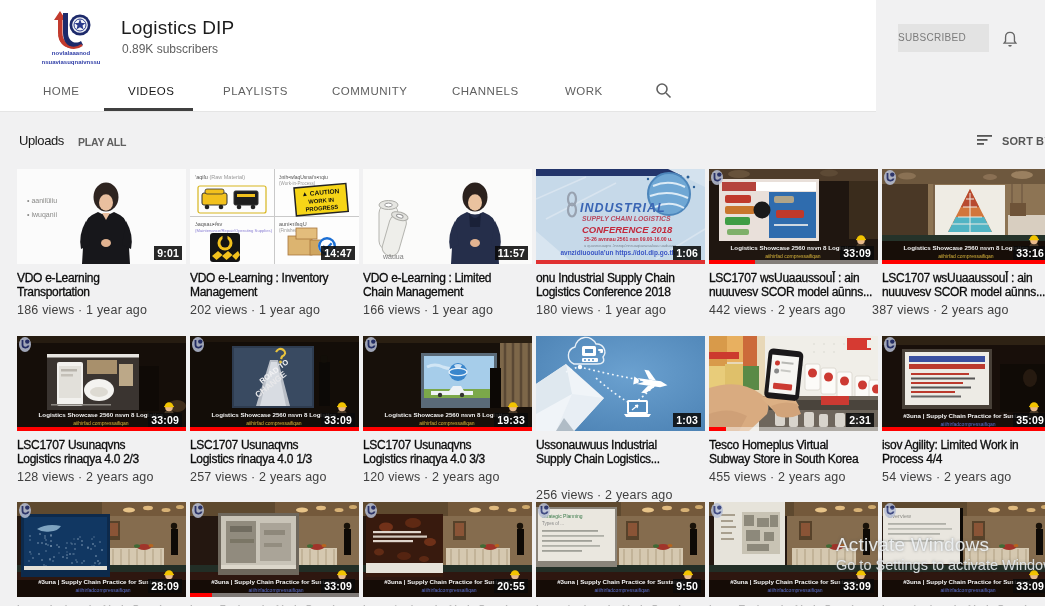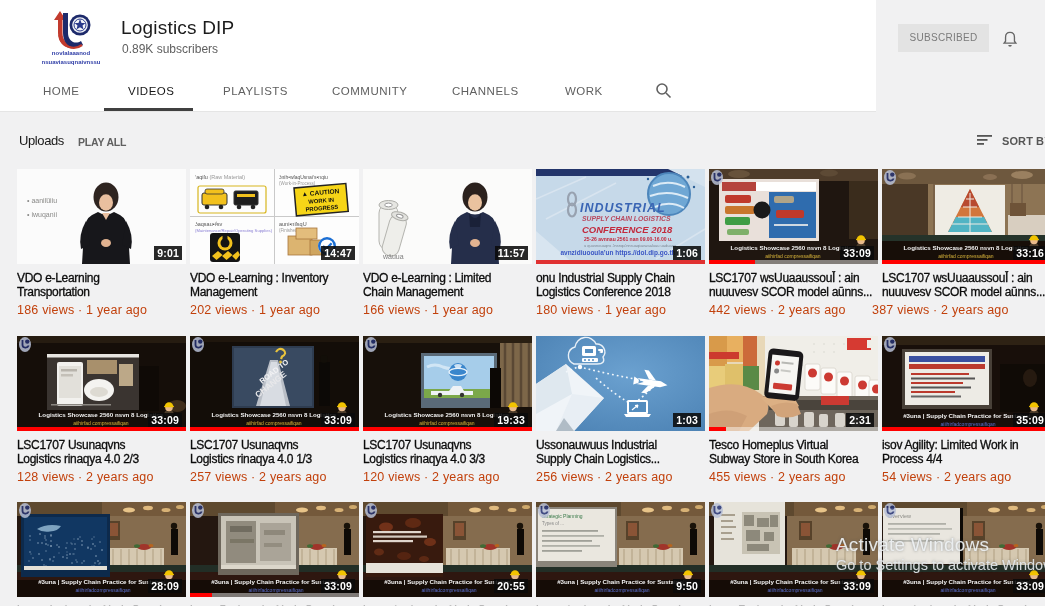--- a/index.html
+++ b/index.html
@@ -1,30 +1,30 @@
 <!DOCTYPE html>
 <html><head><meta charset="utf-8"><style>
 *{margin:0;padding:0;box-sizing:border-box}
 html,body{width:1045px;height:606px;overflow:hidden;background:#f1f1f2;font-family:"Liberation Sans",sans-serif;position:relative}
 .abs{position:absolute}
 #hdr{position:absolute;left:0;top:0;width:876px;height:112px;background:#fff;border-bottom:1px solid #e5e5e5}
 #chname{position:absolute;left:121px;top:17px;font-size:19px;line-height:22px;color:#1b1b1b;letter-spacing:.2px}
 #subc{position:absolute;left:122px;top:42px;font-size:12px;color:#606060}
-#subbtn{position:absolute;left:898px;top:24px;width:91px;height:28px;background:#e3e3e3;color:#7b7b7b;font-size:10px;letter-spacing:.3px;text-align:center;line-height:28px}
+#subbtn{position:absolute;left:898px;top:24px;width:91px;height:28px;background:#e3e3e3;color:#7b7b7b;font-size:10px;letter-spacing:.3px;text-align:left;line-height:28px}
 .tab{position:absolute;top:85px;font-size:11.5px;font-weight:normal;letter-spacing:.5px;color:#606060}
 .tab.on{color:#161616}
 #tabline{position:absolute;left:104px;top:108px;width:89px;height:3px;background:#404040}
 #uploads{position:absolute;left:19px;top:133px;font-size:13px;letter-spacing:-.4px;color:#181818}
 #playall{position:absolute;left:78px;top:135.5px;font-size:10.5px;font-weight:bold;letter-spacing:-.2px;color:#606060}
 #sortby{position:absolute;left:1002px;top:135px;font-size:11px;font-weight:bold;letter-spacing:.1px;color:#565656;white-space:nowrap}
 .t{position:absolute;width:169px;height:95px;overflow:hidden;background:#222}
 .t svg{position:absolute;left:0;top:0}
 .d{position:absolute;right:4px;bottom:4px;background:rgba(10,10,10,.88);color:#fff;font-size:10.5px;font-weight:bold;padding:1px 3px;letter-spacing:.2px}
 .ti{position:absolute;width:170px;overflow:hidden;font-size:12px;color:#0c0c0c;line-height:14px;letter-spacing:-.3px;white-space:nowrap;-webkit-text-stroke:.3px #0c0c0c}
-.vw{position:absolute;font-size:12.5px;letter-spacing:.2px;color:#c2410c;white-space:nowrap}
+.vw{position:absolute;font-size:12.5px;letter-spacing:.2px;color:#404040;white-space:nowrap}
 .pbar{position:absolute;left:0;bottom:0;height:4px}
 #wm1{position:absolute;left:836px;top:534px;font-size:19px;color:rgba(238,241,243,.93);white-space:nowrap;letter-spacing:.2px;text-shadow:0 0 3px rgba(70,75,80,.55)}
 #wm2{position:absolute;left:836px;top:557px;font-size:14.5px;color:rgba(228,232,235,.92);white-space:nowrap;text-shadow:0 0 3px rgba(70,75,80,.5)}
 </style></head><body>
 <div id="hdr">
 <svg class="abs" style="left:42px;top:5px" width="58" height="62" viewBox="0 0 58 62">
   <path d="M12 15 L18 6 L24 15 L20.5 15 L20.5 28 C20.5 36 26 40 32 39 L32 43 C23 44 16 38 16 28 L16 15 Z" fill="#c23b2e"></path>
   <path d="M21 8 L26 8 L26 28 C26 36 33 40 39 36 L41 40 C32 46 21 41 21 28 Z" fill="#1d2a6b"></path>
   <path d="M17.5 30 C19 42 32 46 40 40" fill="none" stroke="#c23b2e" stroke-width="2.2"></path>
   <circle cx="38" cy="20" r="10.5" fill="#1d2a6b"></circle>
@@ -445,21 +445,21 @@
         <rect x="3" y="0" width="21" height="14" rx="1.5" fill="#fff"></rect>
         <rect x="5" y="2" width="17" height="10" fill="#548dbf"></rect>
         <path d="M8 10 L14 5 M14 5 l-1 3 m1 -3 l-3 .5" stroke="#fff" stroke-width="1.2" fill="none"></path>
         <path d="M0 14 L27 14 L25 17 L2 17 Z" fill="#fff"></path>
       </g>
     </svg>
     <b class="d">1:03</b>
   </div>
 <div class="ti" style="left:536px;top:438px">Ussonauwuus Industrial</div>
 <div class="ti" style="left:536px;top:452px">Supply Chain Logistics...</div>
-<div class="vw" style="left:536px;top:470px">256 views · 2 years ago</div>
+<div class="vw" style="left:536px;top:488px">256 views · 2 years ago</div>
 <div class="t" style="left:709px;top:336px">
     <svg width="169" height="95" viewBox="0 0 169 95">
       <rect width="169" height="95" fill="#e6e2da"></rect>
       <rect x="0" y="0" width="56" height="62" fill="#e8d8b8"></rect>
       <rect x="0" y="0" width="18" height="30" fill="#d89a4a"></rect>
       <rect x="18" y="0" width="16" height="26" fill="#e8b060"></rect>
       <rect x="34" y="0" width="14" height="30" fill="#cc6a3a"></rect>
       <rect x="0" y="16" width="30" height="7" fill="#cc3a2e"></rect>
       <rect x="0" y="30" width="16" height="26" fill="#e8cc7a"></rect>
       <rect x="16" y="28" width="18" height="28" fill="#dfc06a"></rect>

